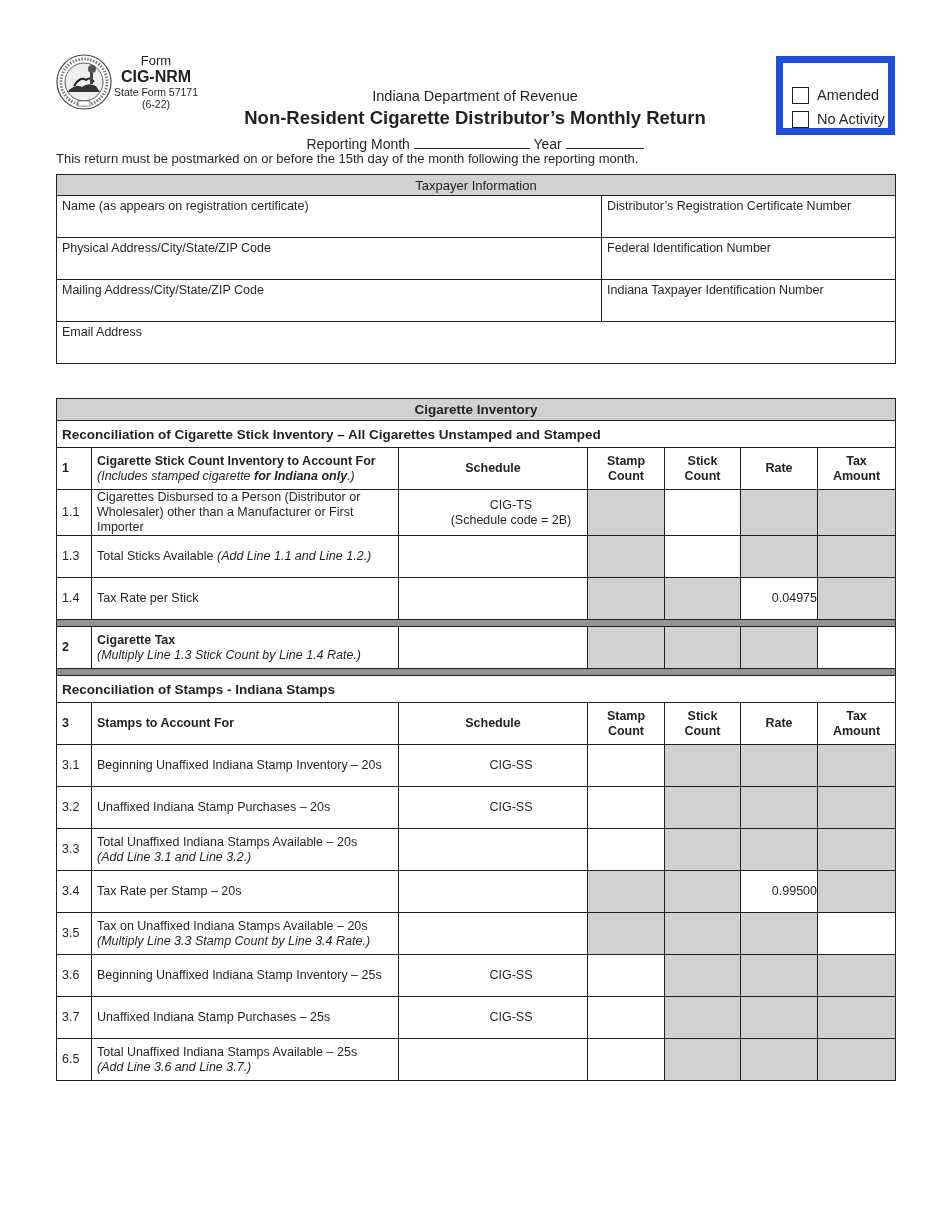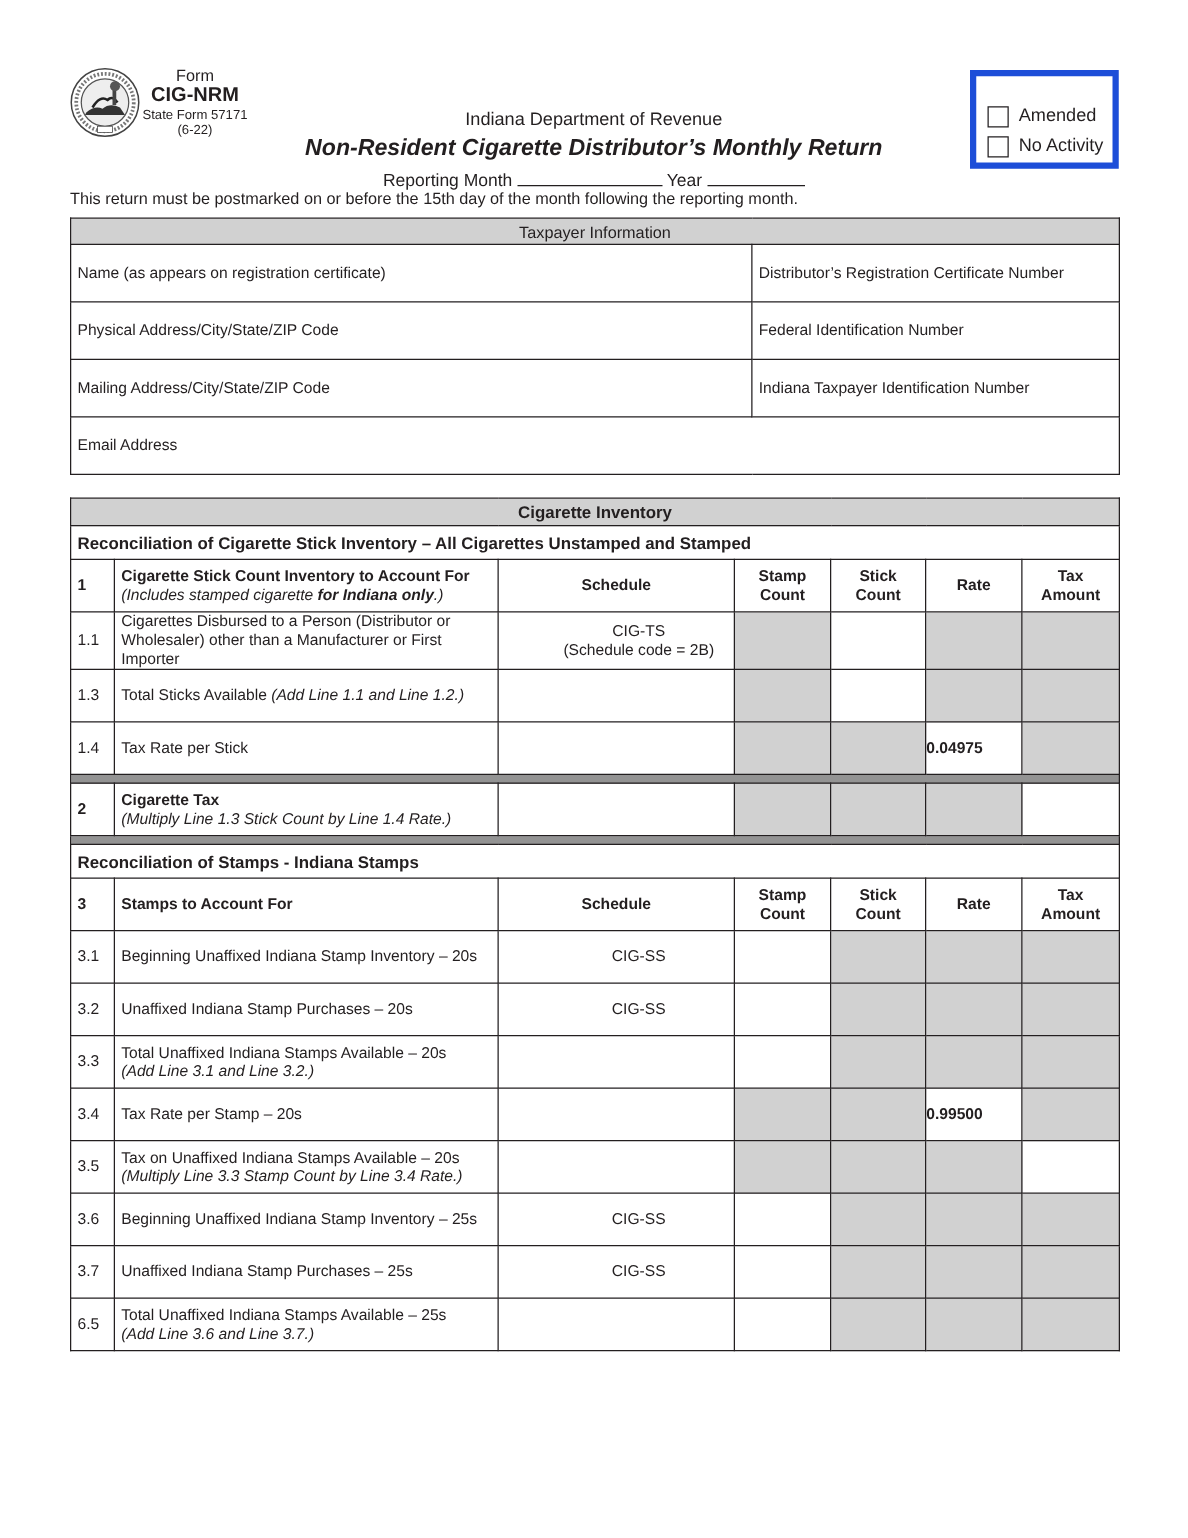--- a/index.html
+++ b/index.html
@@ -9,47 +9,47 @@
   .header { position: absolute; left: 0; top: 0; width: 814px; height: 130px; }
   .seal { position: absolute; left: 56px; top: 54px; width: 56px; height: 56px; }
   .form-id { position: absolute; left: 108px; top: 53px; width: 96px; text-align: center; }
   .form-id .form-word { font-size: 13px; line-height: 15px; }
   .form-id .form-code { font-size: 16px; font-weight: bold; line-height: 18px; }
   .form-id .state-form { font-size: 10.5px; line-height: 12px; }
   .form-id .rev { font-size: 10.5px; line-height: 12px; }
 
   .title-block { position: absolute; left: 230px; top: 52px; width: 490px; text-align: center; margin-top: 36px; }
   .dept { font-size: 14.5px; line-height: 17px; }
-  .main-title { font-size: 18.5px; font-weight: bold; line-height: 24px; margin-top: 1px; font-style: italic; }
+  .main-title { font-size: 18.5px; font-weight: bold; line-height: 24px; margin-top: 1px; }
   .reporting { font-size: 14px; line-height: 18px; margin-top: 5px; }
   .blank { display: inline-block; border-bottom: 1px solid #231f20; height: 13px; vertical-align: baseline; }
   .blank.month { width: 116px; }
   .blank.year { width: 78px; }
 
-  .amend-box { position: absolute; left: 776px; top: 56px; width: 119px; height: 79px; border: 5px solid #1d4ed8; padding: 20px 0 0 9px; }
+  .amend-box { position: absolute; left: 776px; top: 56px; width: 119px; height: 79px; border: 7px solid #1d4ed8; padding: 20px 0 0 9px; }
   .chk-row { display: flex; align-items: center; height: 24px; font-size: 14.5px; }
   .chk { width: 17px; height: 17px; border: 1px solid #231f20; margin-right: 8px; background: #fff; }
 
   .notice { position: absolute; left: 56px; top: 151px; font-size: 13px; line-height: 16px; }
 
   table { border-collapse: collapse; position: absolute; left: 56px; width: 839px; table-layout: fixed; }
   td, th { border: 1px solid #231f20; font-size: 12.5px; line-height: 15px; vertical-align: middle; }
-  .taxpayer td { vertical-align: top; padding: 15px 5px; height: 42px; font-size: 12.5px; }
+  .taxpayer td { vertical-align: top; padding: 3px 5px; height: 42px; font-size: 12.5px; }
   .taxpayer th { background: #d1d1d1; font-weight: normal; font-size: 13px; height: 21px; }
   .taxpayer { top: 174px; }
 
   .inventory { top: 398px; }
   .inventory .sec-head { background: #d1d1d1; font-weight: bold; font-size: 13.5px; height: 22px; text-align: center; }
   .inventory .sub-head { font-weight: bold; font-size: 13.5px; height: 27px; padding-left: 5px; text-align: left; }
   .inventory .col-head td { font-weight: bold; text-align: center; height: 42px; }
   .inventory .col-head td.num, .inventory .col-head td.desc { text-align: left; }
   .inventory td.num { padding-left: 5px; text-align: left; font-size: 12.5px; }
   .inventory td.desc { padding-left: 5px; padding-right: 4px; text-align: left; }
   .inventory td.sched { text-align: center; padding-left: 36px; }
-  .inventory td.val { text-align: left; font-weight: bold; }
+  .inventory td.val { text-align: right; }
   .inventory tr.line td { height: 42px; }
   .shade { background: #d1d1d1; }
   .sep td { height: 7px; background: #939393; padding: 0; }
   .bold { font-weight: bold; }
   .it { font-style: italic; }
 </style>
 </head>
 <body>
 
 <div class="header">

